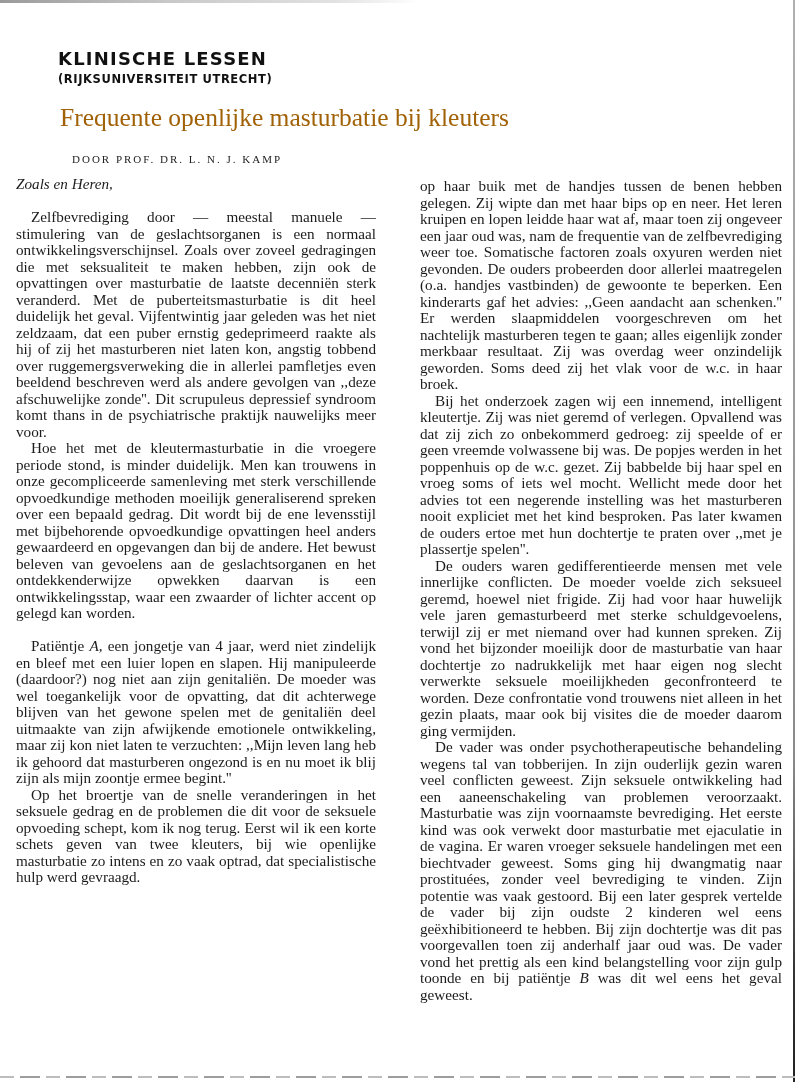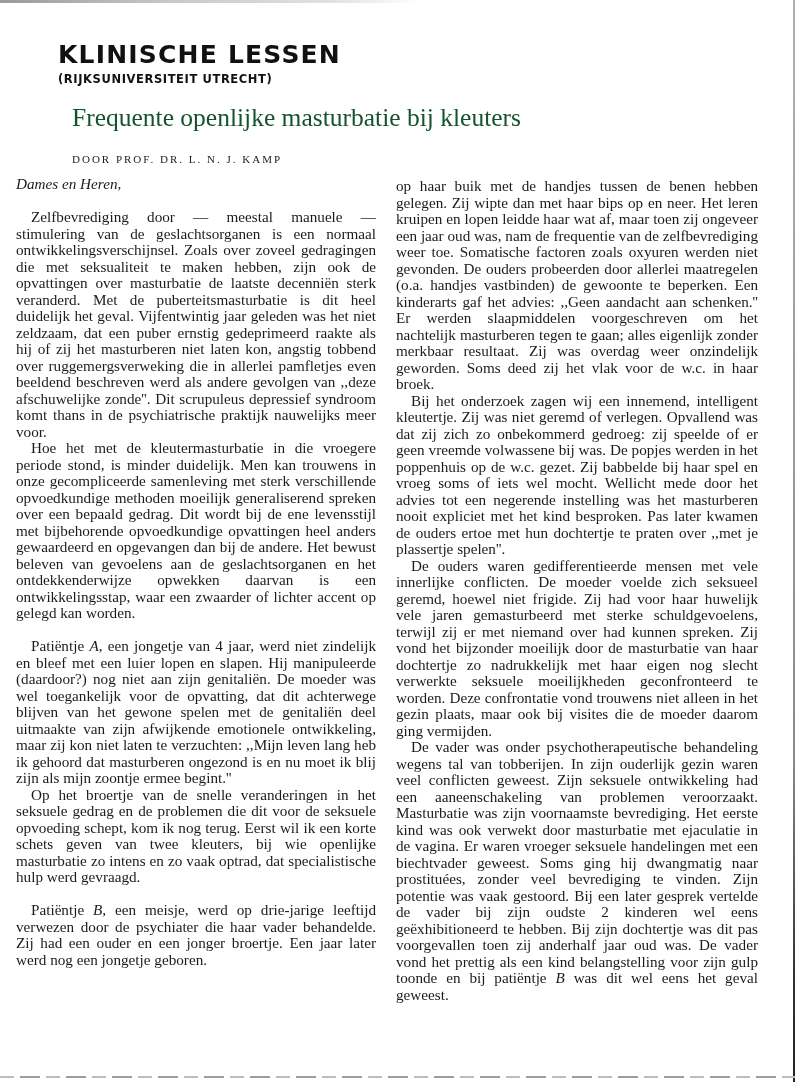--- a/index.html
+++ b/index.html
@@ -13,70 +13,69 @@
   }
   .scan-right {
     position: absolute; left: 793px; top: 0; width: 2px; height: 1082px;
     background: linear-gradient(180deg, #b0b0b0, #8a8a8a 70%, #333 90%, #222);
   }
   .scan-bottom {
     position: absolute; left: 0; top: 1076px; width: 795px; height: 2px;
     background: repeating-linear-gradient(90deg, #bdbdbd 0 14px, transparent 14px 20px, #9d9d9d 20px 40px, transparent 40px 46px);
   }
   .series {
-    position: absolute; left: 58px; top: 40px;
+    position: absolute; left: 58px; top: 48px;
     font-family: "DejaVu Sans", sans-serif; font-weight: bold;
-    font-size: 25px; letter-spacing: 1.2px; color: #111;
+    font-size: 18px; letter-spacing: 1.2px; color: #111;
   }
   .institution {
     position: absolute; left: 58px; top: 72px;
     font-family: "DejaVu Sans", sans-serif; font-weight: bold;
     font-size: 11.5px; letter-spacing: 0.6px; color: #111; text-align: center;
   }
   .title {
-    position: absolute; left: 72px; top: 103px;
-    font-family: "Liberation Serif", serif; font-size: 25.5px; color: #14532d;
+    position: absolute; left: 60px; top: 103px;
+    font-family: "Liberation Serif", serif; font-size: 25.5px; color: #a16207;
   }
   .byline {
     position: absolute; left: 72px; top: 153px;
     font-family: "Liberation Serif", serif; font-size: 11px; letter-spacing: 2px; color: #222;
   }
   .col {
     position: absolute; top: 176px; width: 360px;
     font-family: "Liberation Serif", serif; font-size: 15.2px; line-height: 16.5px;
     text-align: justify; hyphens: manual; color: #1b1b1b;
   }
   .col-left { left: 16px; }
-  .col-right { left: 396px; top: 178px; width: 362px; }
+  .col-right { left: 420px; top: 178px; width: 362px; }
   .col p { margin: 0; text-indent: 15px; }
   .col p.noindent { text-indent: 0; }
   .col p.gap { margin-top: 16.5px; }
   .col p.salutation { font-style: italic; text-indent: 0; margin-bottom: 16.5px; }
   .col p.last-line-left { text-align-last: left; }
   em.patient { font-style: italic; }
 </style>
 </head>
 <body>
 
 <div class="scan-top"></div>
 <div class="scan-right"></div>
 <div class="scan-bottom"></div>
 
 <div class="series">KLINISCHE LESSEN</div>
 <div class="institution">(RIJKSUNIVERSITEIT UTRECHT)</div>
 <div class="title">Frequente openlijke masturbatie bij kleuters</div>
 <div class="byline">DOOR PROF. DR. L. N. J. KAMP</div>
 
 <div class="col col-left">
-  <p class="salutation">Dames en Heren,</p>
+  <p class="salutation">Zoals en Heren,</p>
   <p>Zelfbevrediging door — meestal manuele — stimulering van de geslachtsorganen is een normaal ontwikkelingsverschijnsel. Zoals over zoveel gedragingen die met seksualiteit te maken hebben, zijn ook de opvattingen over masturbatie de laatste decenniën sterk veranderd. Met de puberteitsmasturbatie is dit heel duidelijk het geval. Vijfentwintig jaar geleden was het niet zeldzaam, dat een puber ernstig gedeprimeerd raakte als hij of zij het masturberen niet laten kon, angstig tobbend over ruggemergsverweking die in allerlei pamfletjes even beeldend beschreven werd als andere gevolgen van ,,deze afschuwelijke zonde''. Dit scrupuleus depressief syndroom komt thans in de psychiatrische praktijk nauwelijks meer voor.</p>
   <p>Hoe het met de kleutermasturbatie in die vroegere periode stond, is minder duidelijk. Men kan trouwens in onze gecompliceerde samenleving met sterk verschillende opvoedkundige methoden moeilijk generaliserend spreken over een bepaald gedrag. Dit wordt bij de ene levensstijl met bijbehorende opvoedkundige opvattingen heel anders gewaardeerd en opgevangen dan bij de andere. Het bewust beleven van gevoelens aan de geslachtsorganen en het ontdekkenderwijze opwekken daarvan is een ontwikkelingsstap, waar een zwaarder of lichter accent op gelegd kan worden.</p>
   <p class="gap"><span>Patiëntje </span><em class="patient">A</em><span>, een jongetje van 4 jaar, werd niet zindelijk en bleef met een luier lopen en slapen. Hij manipuleerde (daardoor?) nog niet aan zijn genitaliën. De moeder was wel toegankelijk voor de opvatting, dat dit achterwege blijven van het gewone spelen met de genitaliën deel uitmaakte van zijn afwijkende emotionele ontwikkeling, maar zij kon niet laten te verzuchten: ,,Mijn leven lang heb ik gehoord dat masturberen ongezond is en nu moet ik blij zijn als mijn zoontje ermee begint.''</span></p>
   <p>Op het broertje van de snelle veranderingen in het seksuele gedrag en de problemen die dit voor de seksuele opvoeding schept, kom ik nog terug. Eerst wil ik een korte schets geven van twee kleuters, bij wie openlijke masturbatie zo intens en zo vaak optrad, dat specialistische hulp werd gevraagd.</p>
-  <p class="gap"><span>Patiëntje </span><em class="patient">B</em><span>, een meisje, werd op drie-jarige leeftijd verwezen door de psychiater die haar vader behandelde. Zij had een ouder en een jonger broertje. Een jaar later werd nog een jongetje geboren.</span></p>
 </div>
 
 <div class="col col-right">
   <p class="noindent">op haar buik met de handjes tussen de benen hebben gelegen. Zij wipte dan met haar bips op en neer. Het leren kruipen en lopen leidde haar wat af, maar toen zij ongeveer een jaar oud was, nam de frequentie van de zelfbevrediging weer toe. Somatische factoren zoals oxyuren werden niet gevonden. De ouders probeerden door allerlei maatregelen (o.a. handjes vastbinden) de gewoonte te beperken. Een kinderarts gaf het advies: ,,Geen aandacht aan schenken.'' Er werden slaapmiddelen voorgeschreven om het nachtelijk masturberen tegen te gaan; alles eigenlijk zonder merkbaar resultaat. Zij was overdag weer onzindelijk geworden. Soms deed zij het vlak voor de w.c. in haar broek.</p>
   <p>Bij het onderzoek zagen wij een innemend, intelligent kleutertje. Zij was niet geremd of verlegen. Opvallend was dat zij zich zo onbekommerd gedroeg: zij speelde of er geen vreemde volwassene bij was. De popjes werden in het poppenhuis op de w.c. gezet. Zij babbelde bij haar spel en vroeg soms of iets wel mocht. Wellicht mede door het advies tot een negerende instelling was het masturberen nooit expliciet met het kind besproken. Pas later kwamen de ouders ertoe met hun dochtertje te praten over ,,met je plassertje spelen''.</p>
   <p>De ouders waren gedifferentieerde mensen met vele innerlijke conflicten. De moeder voelde zich seksueel geremd, hoewel niet frigide. Zij had voor haar huwelijk vele jaren gemasturbeerd met sterke schuldgevoelens, terwijl zij er met niemand over had kunnen spreken. Zij vond het bijzonder moeilijk door de masturbatie van haar dochtertje zo nadrukkelijk met haar eigen nog slecht verwerkte seksuele moeilijkheden geconfronteerd te worden. Deze confrontatie vond trouwens niet alleen in het gezin plaats, maar ook bij visites die de moeder daarom ging vermijden.</p>
   <p class="last-line-left"><span>De vader was onder psychotherapeutische behandeling wegens tal van tobberijen. In zijn ouderlijk gezin waren veel conflicten geweest. Zijn seksuele ontwikkeling had een aaneenschakeling van problemen veroorzaakt. Masturbatie was zijn voornaamste bevrediging. Het eerste kind was ook verwekt door masturbatie met ejaculatie in de vagina. Er waren vroeger seksuele handelingen met een biechtvader geweest. Soms ging hij dwangmatig naar prostituées, zonder veel bevrediging te vinden. Zijn potentie was vaak gestoord. Bij een later gesprek vertelde de vader bij zijn oudste 2 kinderen wel eens geëxhibitioneerd te hebben. Bij zijn dochtertje was dit pas voorgevallen toen zij anderhalf jaar oud was. De vader vond het prettig als een kind belangstelling voor zijn gulp toonde en bij patiëntje </span><em class="patient">B</em><span> was dit wel eens het geval geweest.</span></p>
 </div>
 
 </body></html>

